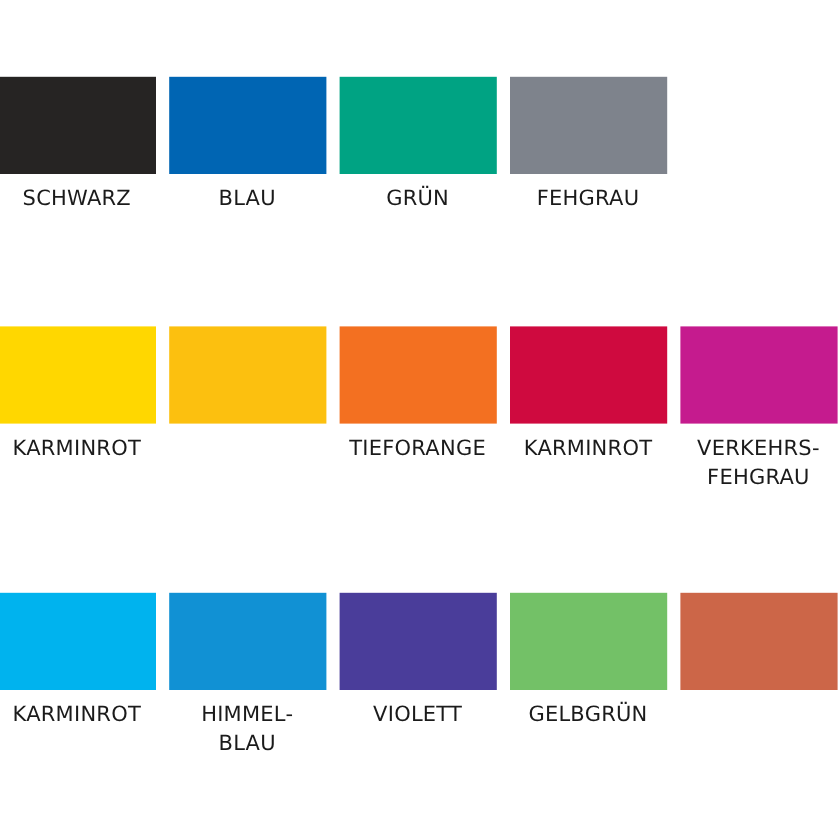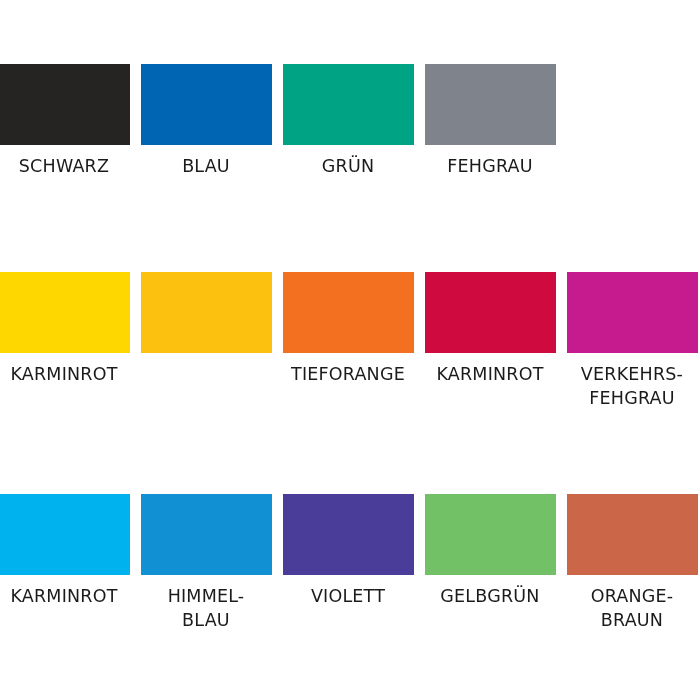--- a/index.html
+++ b/index.html
@@ -130,18 +130,16 @@
     <div class="swatch-cell">
       <div class="swatch-chip" style="background-color: rgb(74, 61, 154);"></div>
       <div class="swatch-label">VIOLETT</div>
     </div>
     <div class="swatch-cell">
       <div class="swatch-chip" style="background-color: rgb(115, 193, 103);"></div>
       <div class="swatch-label">GELBGRÜN</div>
     </div>
     <div class="swatch-cell">
       <div class="swatch-chip" style="background-color: rgb(204, 102, 72);"></div>
-      <div class="swatch-label">ORANGE-
-BRAUN</div>
     </div>
   </div>
 
 </div>
 
 </body></html>

